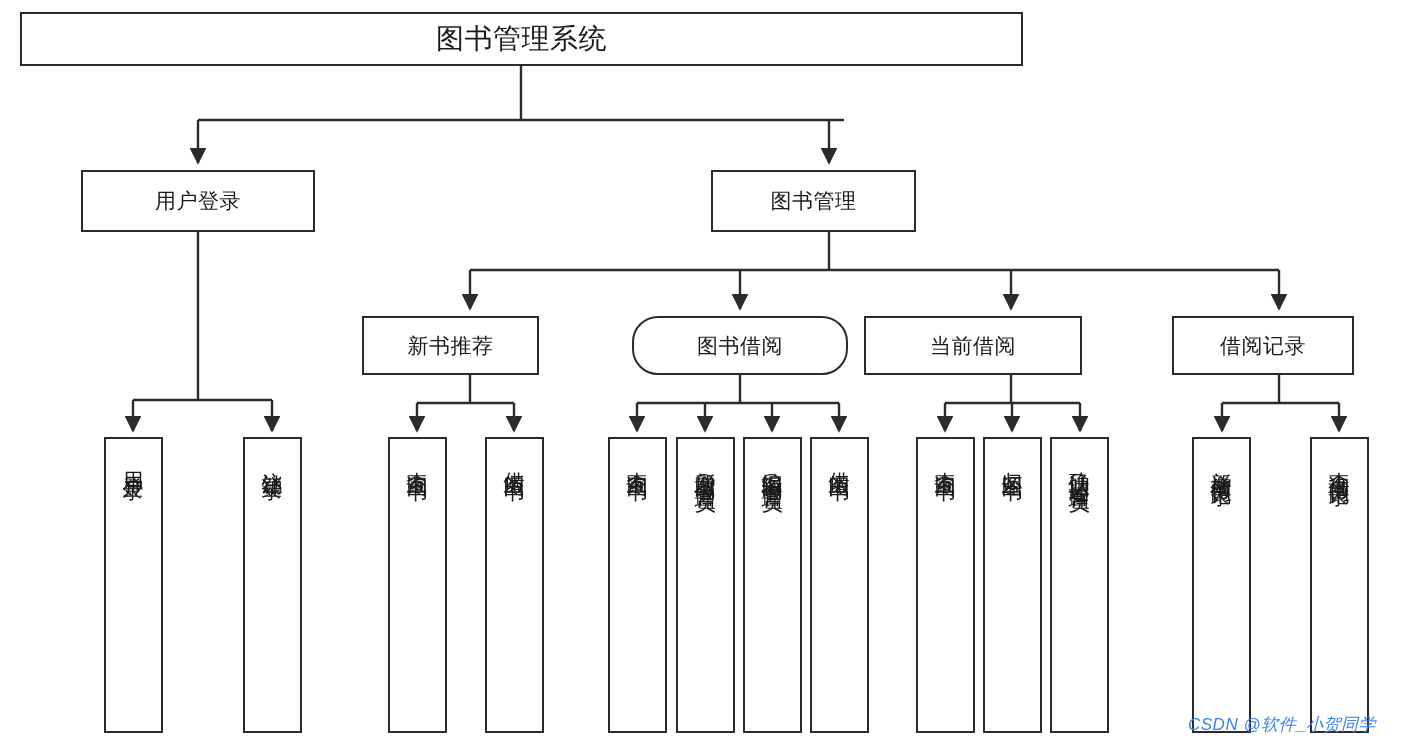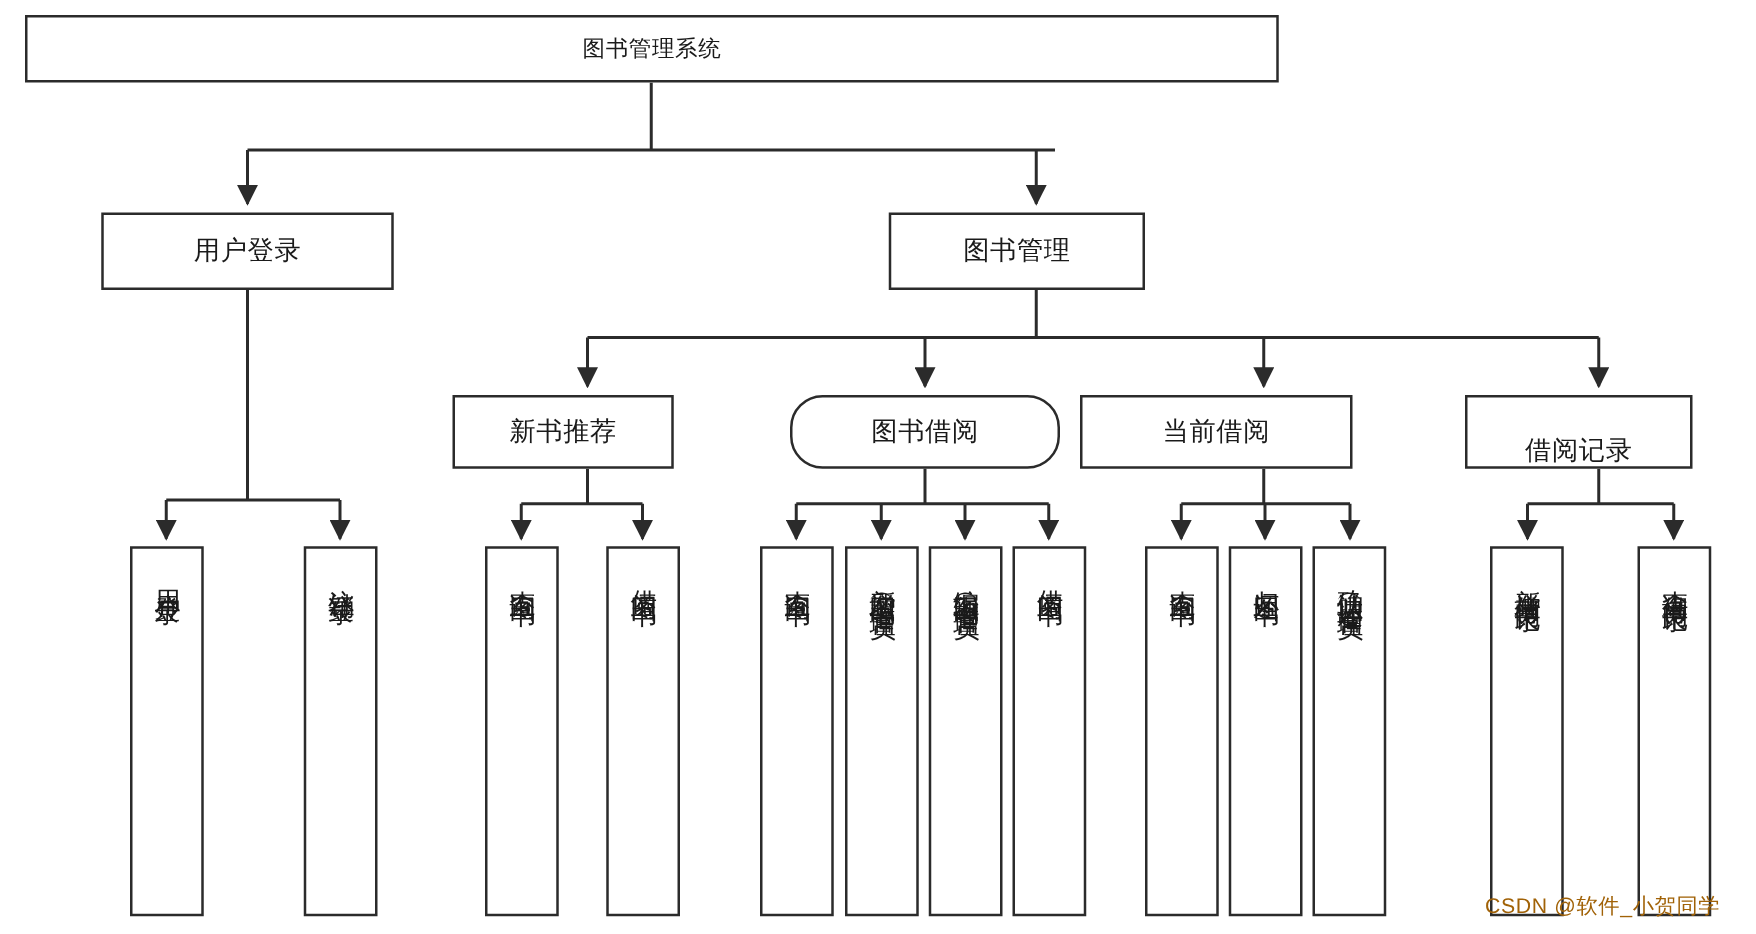--- a/index.html
+++ b/index.html
@@ -50,29 +50,30 @@
     justify-content: center;
     padding-top: 16px;
   }
   .node.vert .label {
     writing-mode: vertical-rl;
     text-orientation: upright;
     font-size: 21px;
     letter-spacing: 3px;
     line-height: 1;
   }
-  .node.root .label { font-size: 18px; }
+  .node.root .label { font-size: 28px; }
   .watermark {
     position: absolute;
     left: 1188px;
     top: 713px;
     font-size: 17px;
-    color: #a16207;
+    color: #3b82f6;
     white-space: nowrap;
     letter-spacing: 0.5px;
+    font-style: italic;
   }
 </style>
 </head>
 <body>
 
 <div id="canvas">
 
   <svg class="connectors" viewBox="0 0 1405 747">
     <defs>
       <marker id="arrow" viewBox="0 0 10 10" refX="9" refY="5" markerWidth="7" markerHeight="7" orient="auto-start-reverse">
@@ -136,21 +137,21 @@
 
   <div class="node horiz" style="left:362px; top:316px; width:177px; height:59px;">
     <span class="label">新书推荐</span>
   </div>
   <div class="node horiz" style="left:632px; top:316px; width:216px; height:59px;border-radius:26px;">
     <span class="label">图书借阅</span>
   </div>
   <div class="node horiz" style="left:864px; top:316px; width:218px; height:59px;">
     <span class="label">当前借阅</span>
   </div>
-  <div class="node horiz" style="left:1172px; top:316px; width:182px; height:59px;align-items:flex-end;">
+  <div class="node horiz" style="left:1172px; top:316px; width:182px; height:59px;">
     <span class="label">借阅记录</span>
   </div>
 
   <div class="node vert" style="left:104px; top:437px; width:59px; height:296px;">
     <span class="label">用户登录</span>
   </div>
   <div class="node vert" style="left:243px; top:437px; width:59px; height:296px;">
     <span class="label">注销登录</span>
   </div>
 

